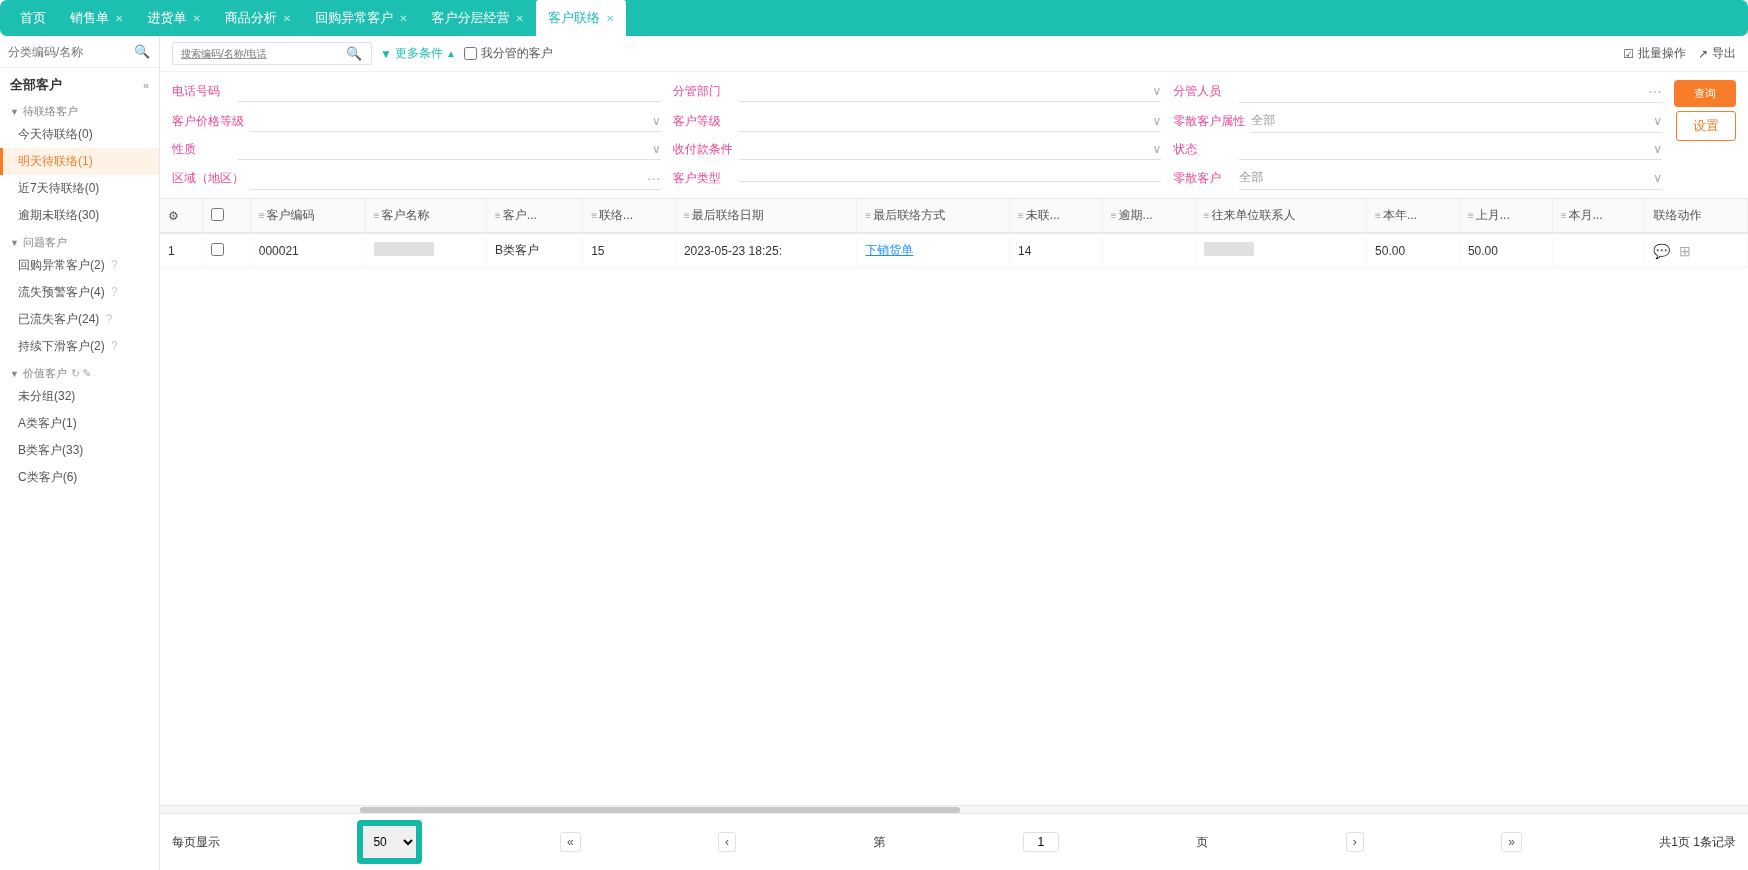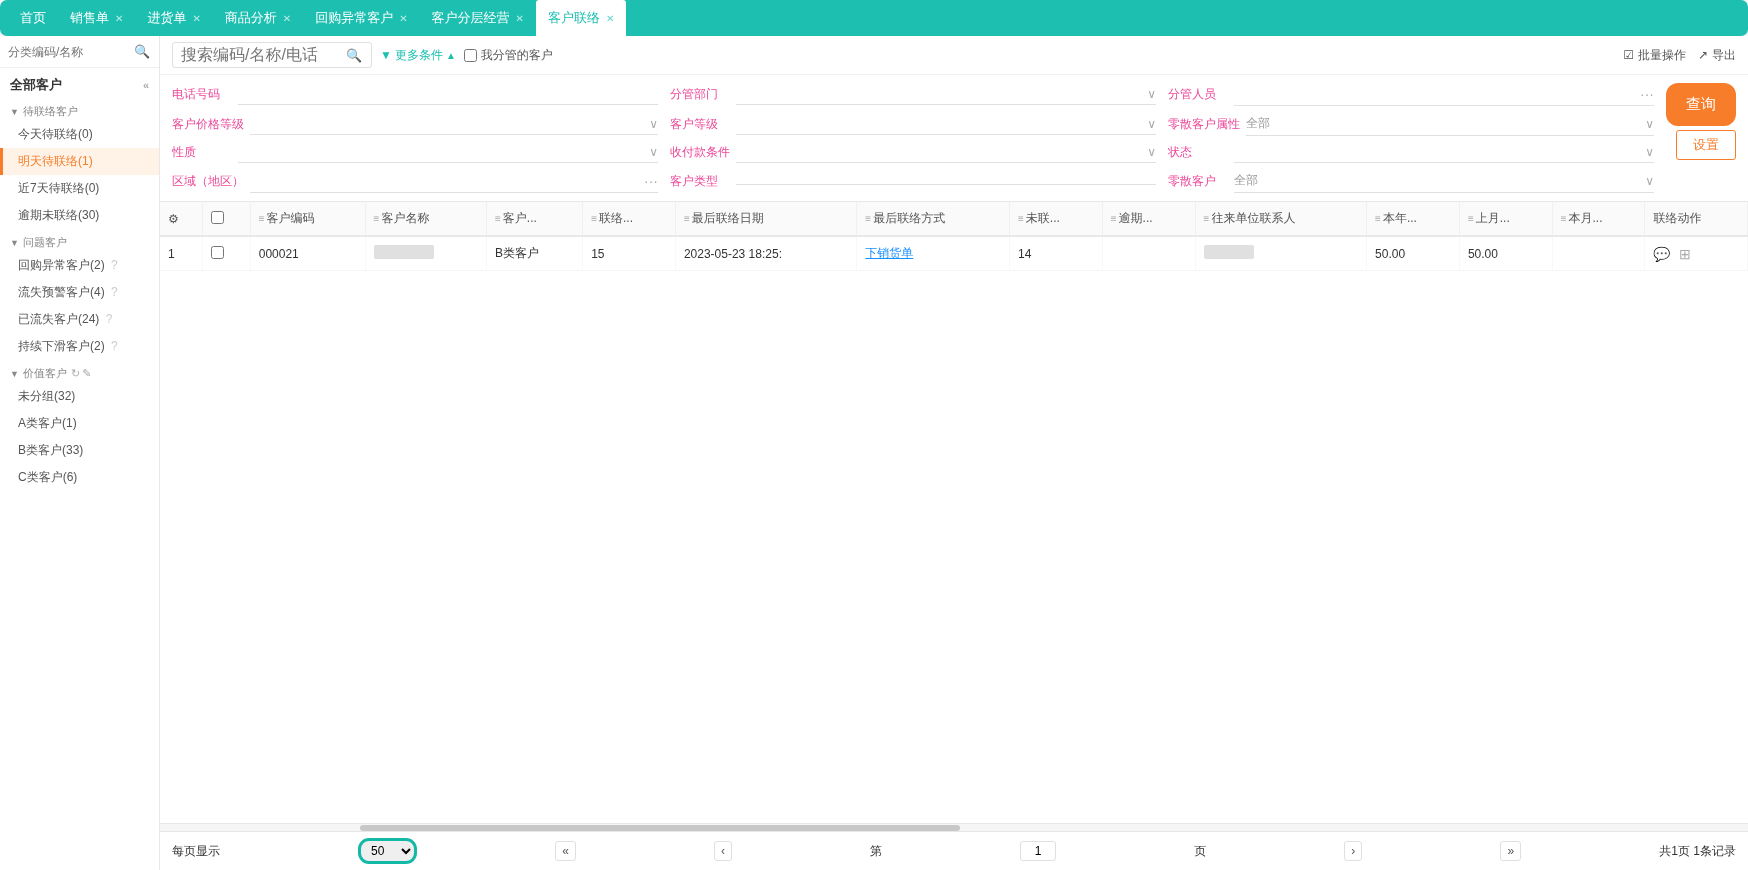--- a/index.html
+++ b/index.html
@@ -120,23 +120,24 @@
       display: flex;
       align-items: center;
       border: 1px solid #e0e0e0;
       border-radius: 3px;
       padding: 3px 8px;
       width: 200px;
     }
     .filter-search-box input {
       border: none;
       outline: none;
-      font-size: 16px;
+      font-size: 10px;
       width: 100%;
       color: #999;
+      text-decoration: underline;
     }
     .filter-btn {
       display: flex;
       align-items: center;
       color: #1cbfb0;
       cursor: pointer;
       font-size: 12px;
       gap: 3px;
     }
     .filter-checkbox {
@@ -204,24 +205,24 @@
       cursor: pointer;
       font-size: 12px;
       color: #999;
     }
     .filter-select .arrow { color: #aaa; }
     .filter-dots { color: #aaa; cursor: pointer; font-size: 14px; }
     .query-btn {
       background: #f77d2a;
       color: #fff;
       border: none;
-      padding: 12px 20px;
-      border-radius: 12px;
-      cursor: pointer;
-      font-size: 15px;
+      padding: 6px 20px;
+      border-radius: 4px;
+      cursor: pointer;
+      font-size: 11px;
     }
     .settings-btn {
       background: #fff;
       color: #f77d2a;
       border: 1px solid #f77d2a;
       padding: 5px 16px;
       border-radius: 3px;
       cursor: pointer;
       font-size: 13px;
     }
@@ -274,23 +275,23 @@
       display: flex;
       align-items: center;
       justify-content: space-between;
       padding: 6px 12px;
       background: #fff;
       border-top: 1px solid #e8e8e8;
       gap: 8px;
       font-size: 12px;
     }
     .bottom-bar .page-size-select {
-      border: 3px solid #14b8a6;
-      border-radius: 11px;
-      padding: 2px 6px;
+      border: 6px solid #14b8a6;
+      border-radius: 4px;
+      padding: 8px 6px;
       font-size: 12px;
     }
     .page-nav-btn {
       border: 1px solid #e0e0e0;
       background: #fff;
       padding: 2px 6px;
       border-radius: 3px;
       cursor: pointer;
       font-size: 12px;
       color: #555;

